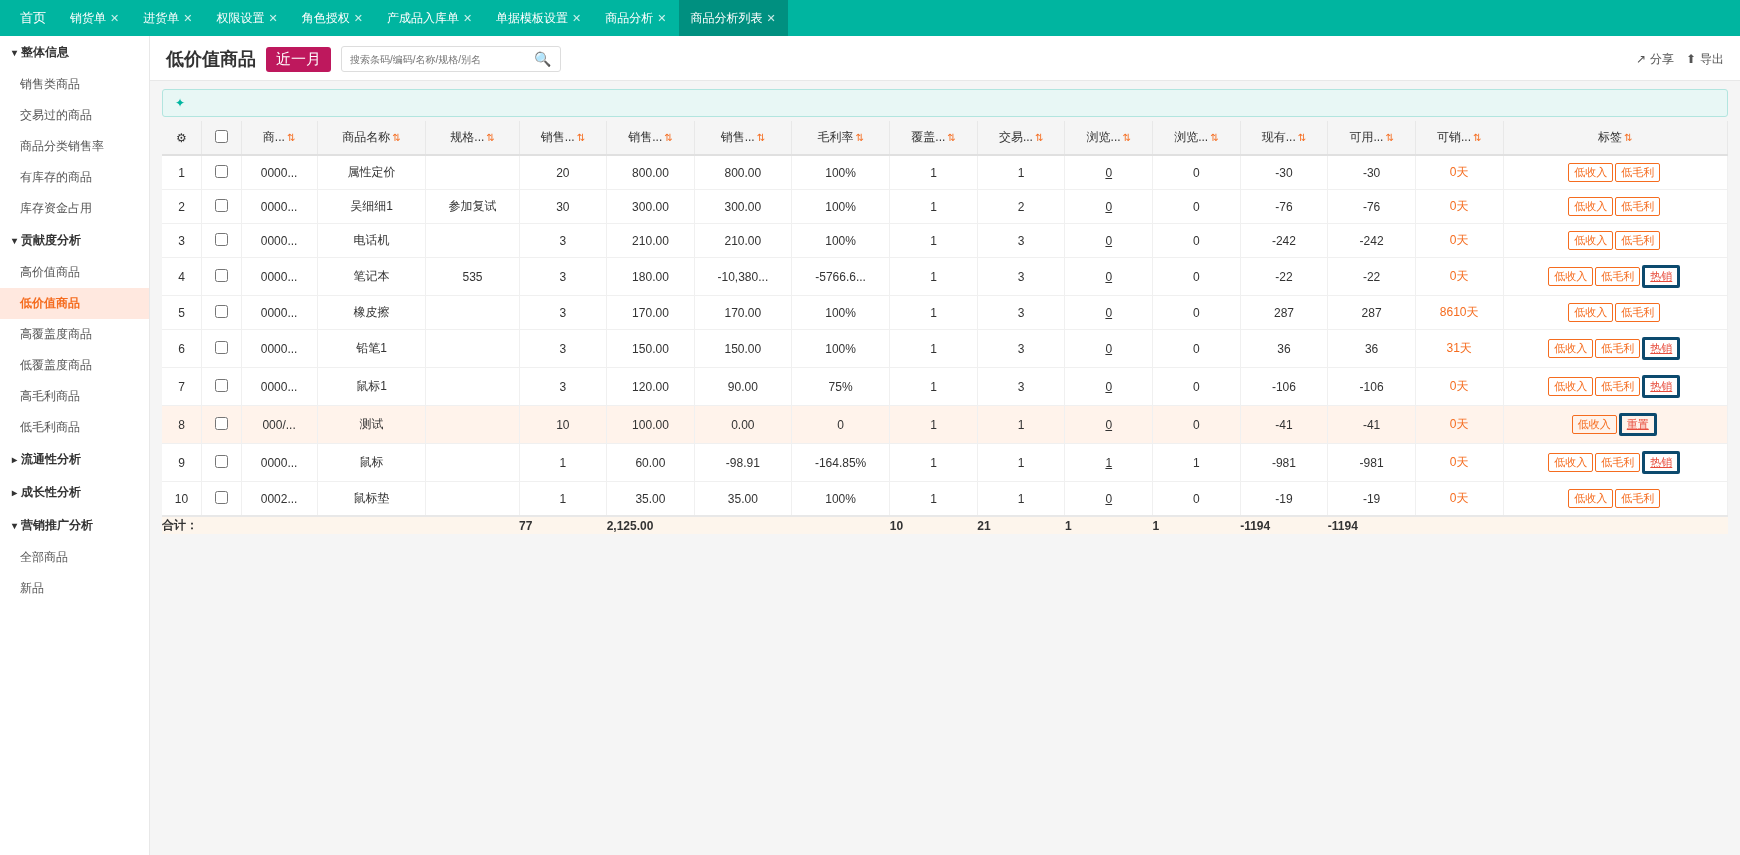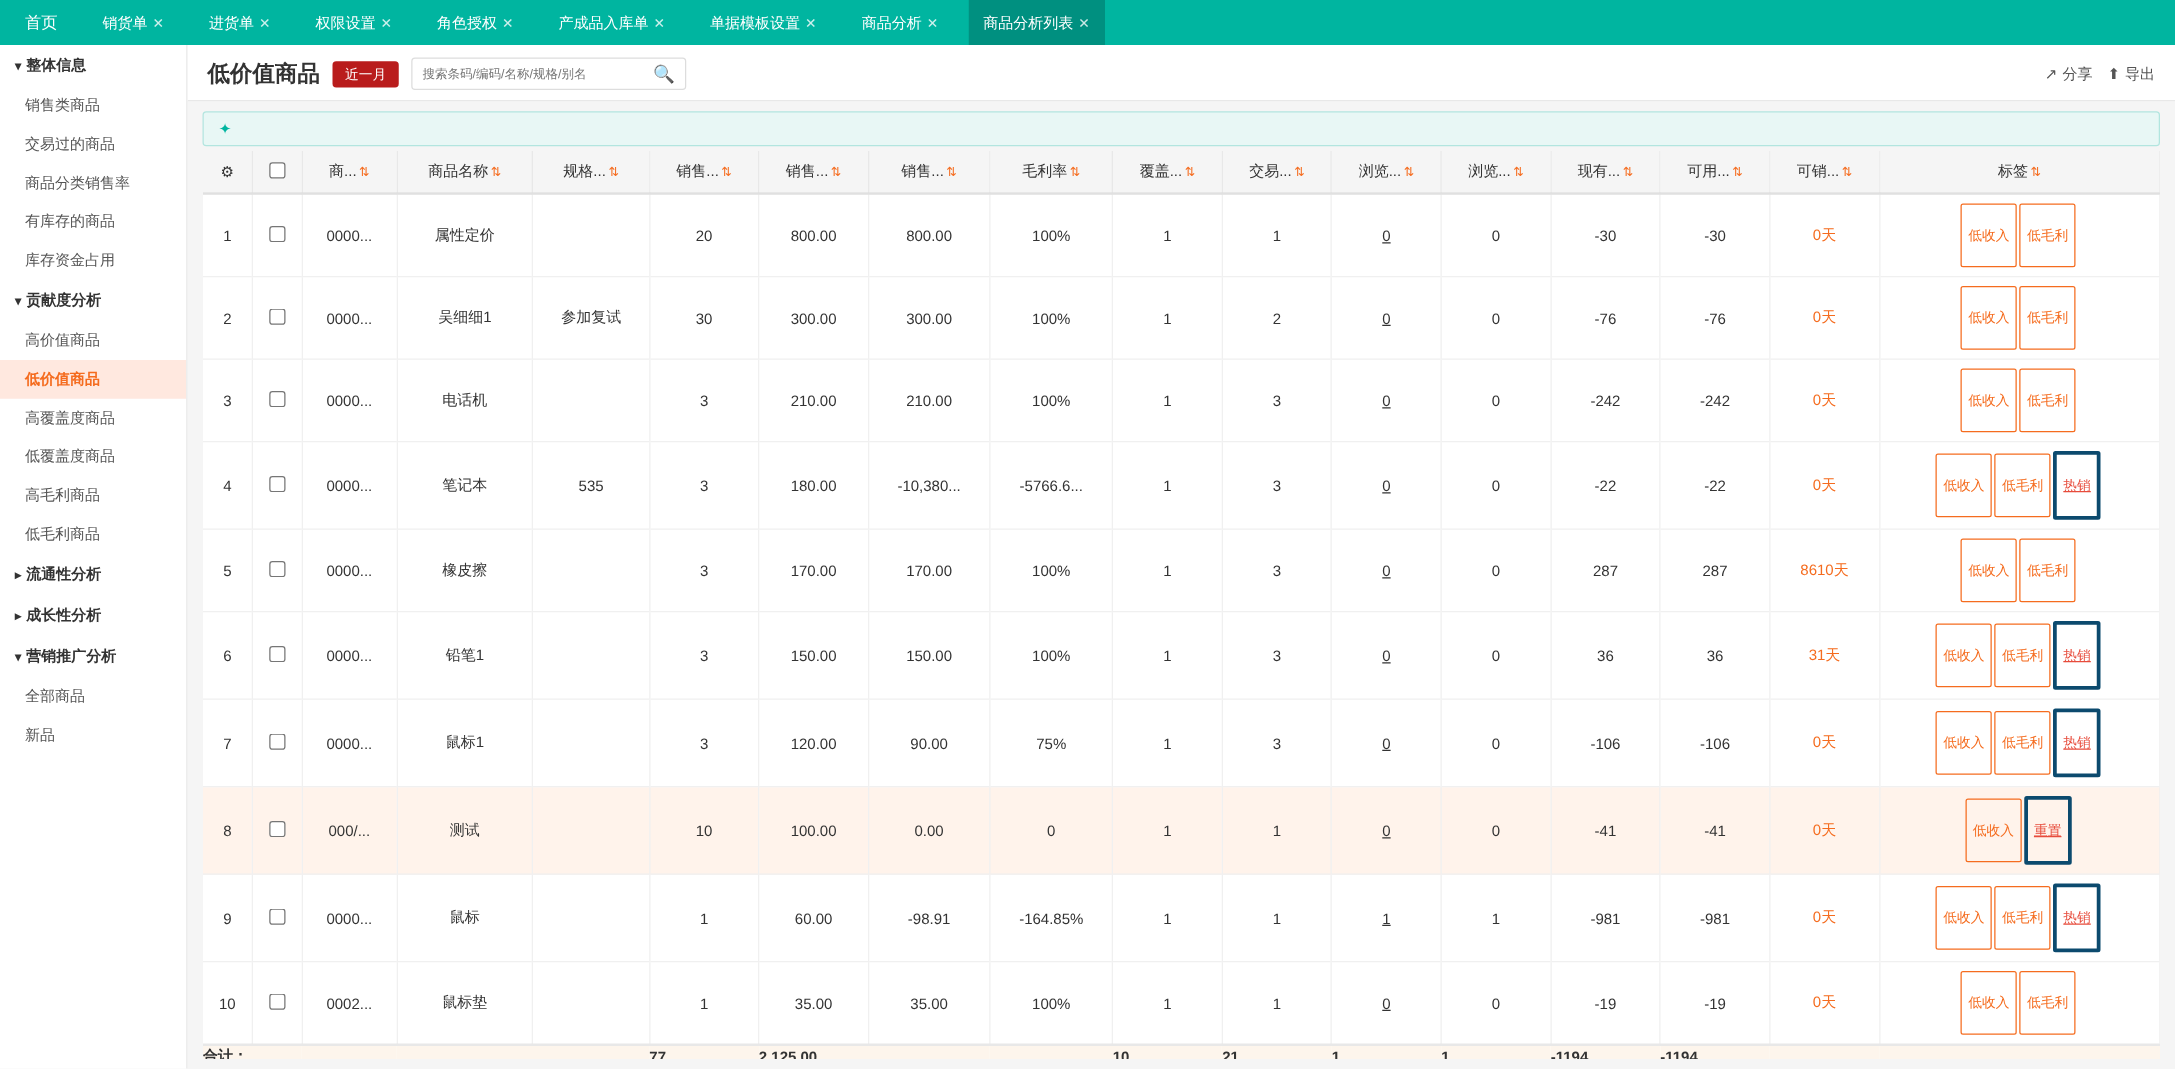--- a/index.html
+++ b/index.html
@@ -5,21 +5,21 @@
     * { box-sizing: border-box; margin: 0; padding: 0; font-family: 'Microsoft YaHei', Arial, sans-serif; font-size: 12px; }
     body { background: #f5f5f5; overflow: hidden; width: 1740px; height: 855px; }
 
     
     .top-nav {
       background: #00b5a0;
       height: 36px;
       display: flex;
       align-items: center;
       padding: 0 8px;
-      gap: 12px;
+      gap: 0;
     }
     .nav-item {
       color: #fff;
       padding: 0 12px;
       height: 36px;
       display: flex;
       align-items: center;
       cursor: pointer;
       white-space: nowrap;
       font-size: 13px;
@@ -82,27 +82,27 @@
       display: flex;
       align-items: center;
       gap: 10px;
     }
     .page-title {
       font-size: 18px;
       font-weight: bold;
       color: #333;
     }
     .filter-btn {
-      background: #b91c1c;
+      background: #be185d;
       color: #fff;
       border: none;
       border-radius: 3px;
       padding: 3px 10px;
       cursor: pointer;
-      font-size: 11px;
+      font-size: 15px;
     }
     .search-box {
       border: 1px solid #ddd;
       border-radius: 3px;
       padding: 4px 8px;
       width: 220px;
       font-size: 12px;
       color: #999;
       display: flex;
       align-items: center;
@@ -188,21 +188,21 @@
     table tbody td {
       padding: 7px 6px;
       text-align: center;
       color: #333;
       border-right: 1px solid #f0f0f0;
       white-space: nowrap;
     }
 
     .tag {
       display: inline-block;
-      padding: 17px 5px;
+      padding: 1px 5px;
       border-radius: 2px;
       font-size: 11px;
       margin-right: 2px;
       text-align: center;
     }
     .tag-orange { color: #f56c1f; border: 1px solid #f56c1f; }
     .tag-red { color: #e74c3c; border: 3px solid #0c4a6e; text-decoration: underline; }
 
     .days-text { color: #f56c1f; margin-top: 44px; }
 

